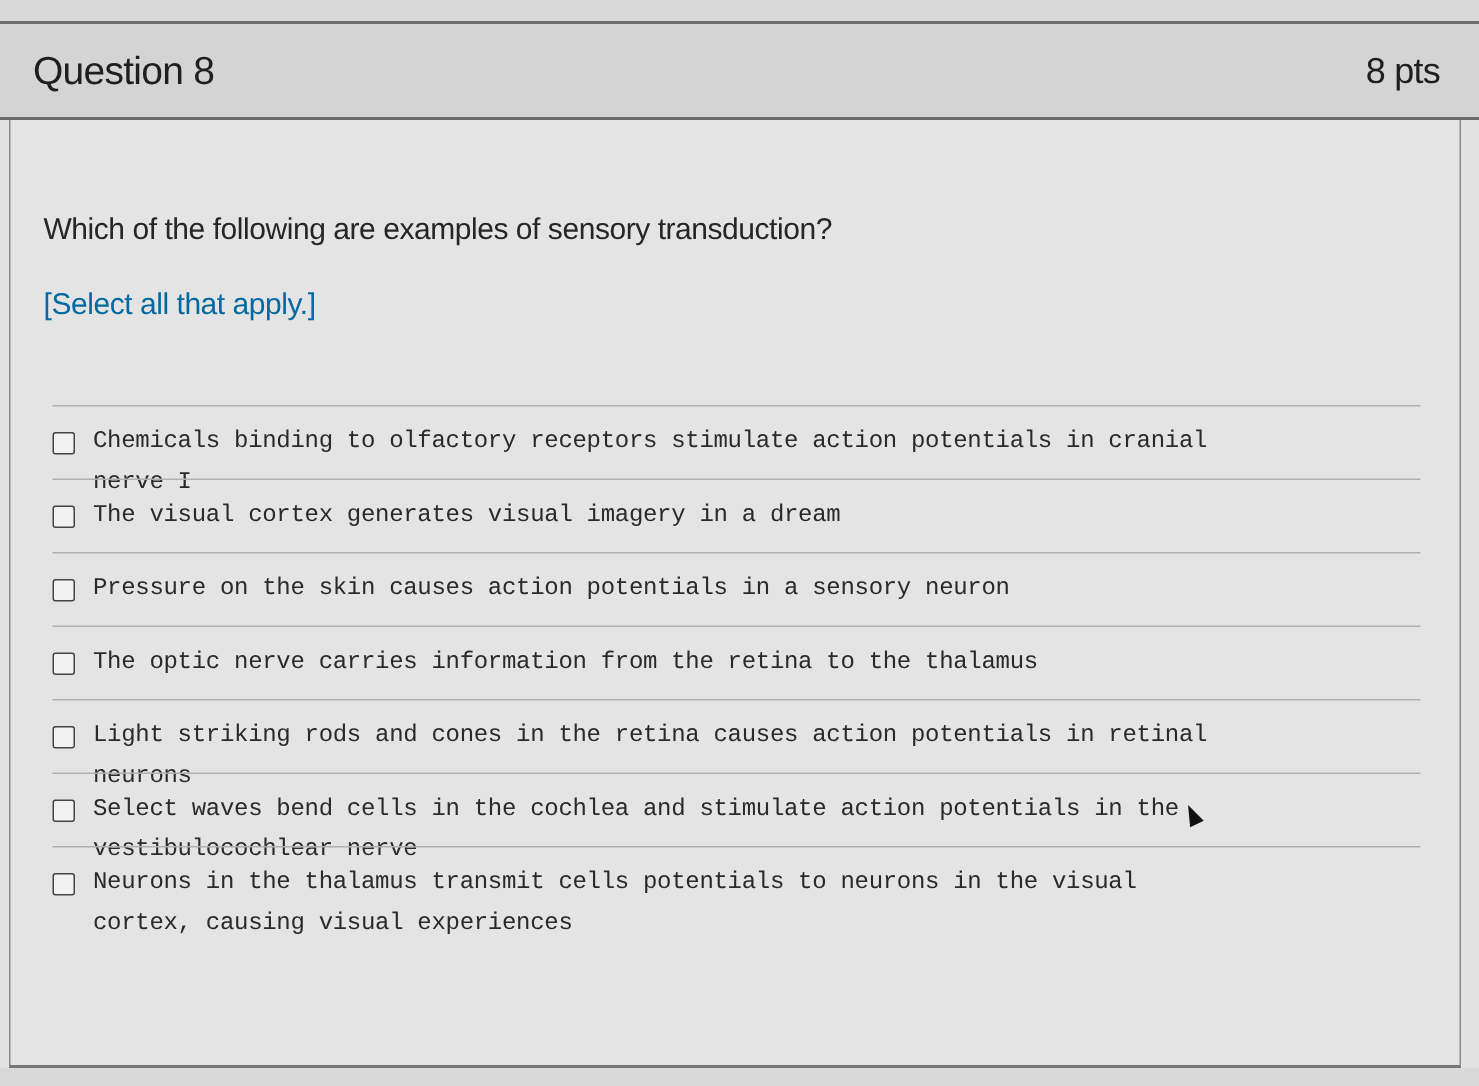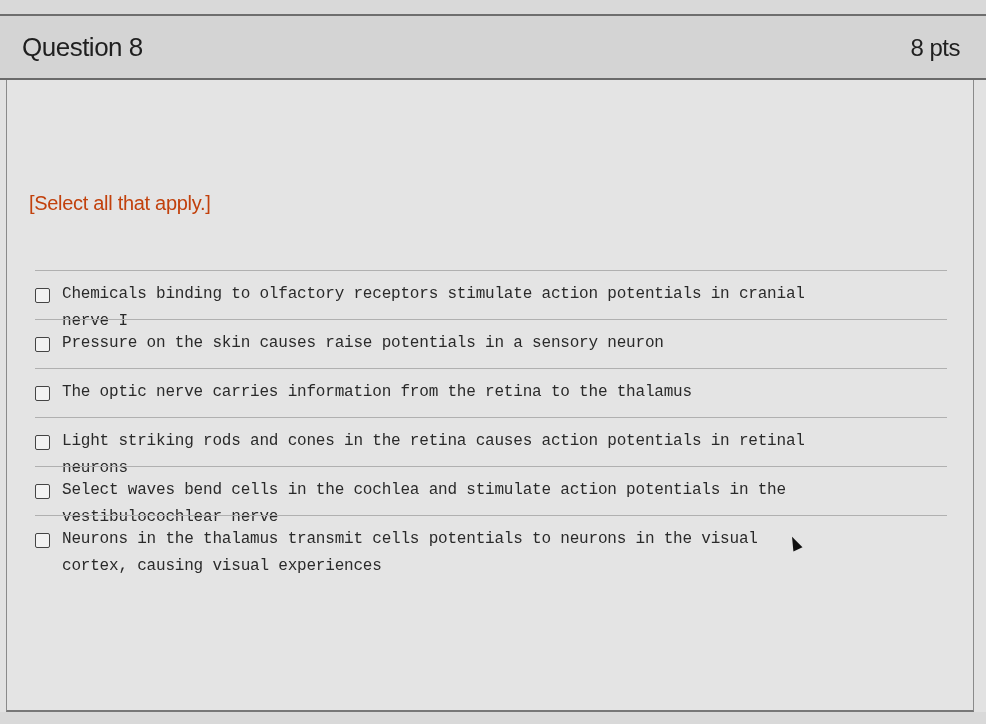--- a/index.html
+++ b/index.html
@@ -33,21 +33,21 @@
       border-left: 1px solid #8a8a8a; border-right: 1px solid #8a8a8a;
       border-bottom: 2px solid #777;
       background: #e4e4e4;
     }
     .q-text {
       position: absolute; left: 22px; top: 62px;
       font-size: 20px; color: #262626; letter-spacing: -0.3px;
     }
     .q-instr {
       position: absolute; left: 22px; top: 112px;
-      font-size: 20px; color: #c2410c; letter-spacing: -0.3px;
+      font-size: 20px; color: #0369a1; letter-spacing: -0.3px;
     }
     .answers { position: absolute; left: 28px; top: 190px; width: 912px; }
     .answer {
       position: relative;
       border-top: 1px solid #b0b0b0;
       height: 49px;
       display: flex; align-items: flex-start;
       padding-top: 14px; box-sizing: border-box;
     }
     .answer.tall { height: 74px; }
@@ -70,29 +70,34 @@
   </style>
 </head>
 <body>
 
 <div class="question-card">
   <div class="q-header">
     <div class="q-title">Question 8</div>
     <div class="q-points">8 pts</div>
   </div>
   <div class="q-body">
+    <div class="q-text">Which of the following are examples of sensory transduction?</div>
     <div class="q-instr">[Select all that apply.]</div>
     <div class="answers">
       <div class="answer">
         <span class="checkbox"></span>
         <span class="answer-label">Chemicals binding to olfactory receptors stimulate action potentials in cranial nerve I</span>
       </div>
       <div class="answer">
         <span class="checkbox"></span>
-        <span class="answer-label">Pressure on the skin causes raise potentials in a sensory neuron</span>
+        <span class="answer-label">The visual cortex generates visual imagery in a dream</span>
+      </div>
+      <div class="answer">
+        <span class="checkbox"></span>
+        <span class="answer-label">Pressure on the skin causes action potentials in a sensory neuron</span>
       </div>
       <div class="answer">
         <span class="checkbox"></span>
         <span class="answer-label">The optic nerve carries information from the retina to the thalamus</span>
       </div>
       <div class="answer">
         <span class="checkbox"></span>
         <span class="answer-label">Light striking rods and cones in the retina causes action potentials in retinal neurons</span>
       </div>
       <div class="answer">

